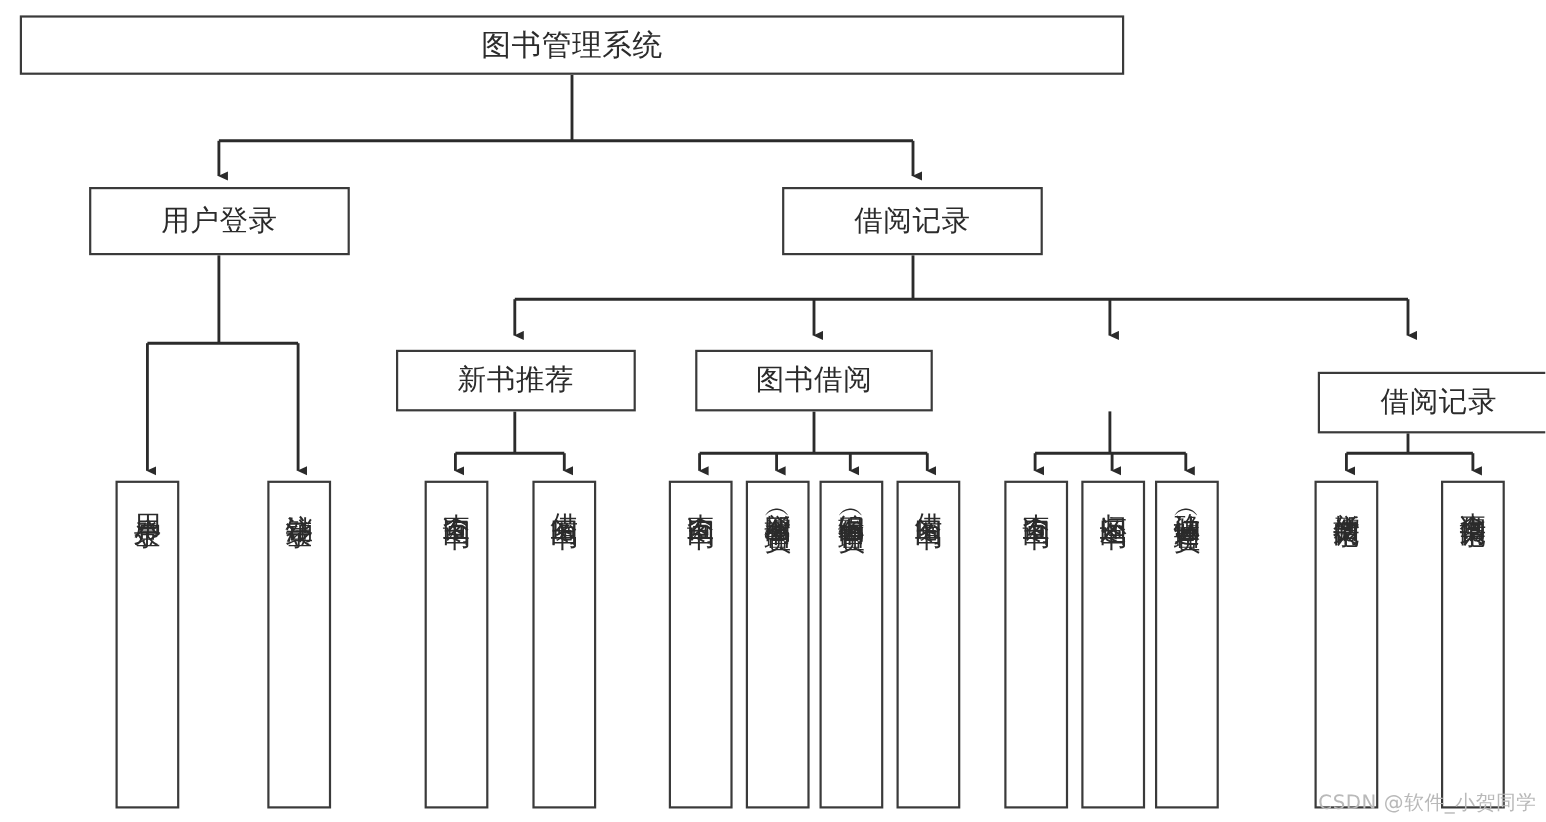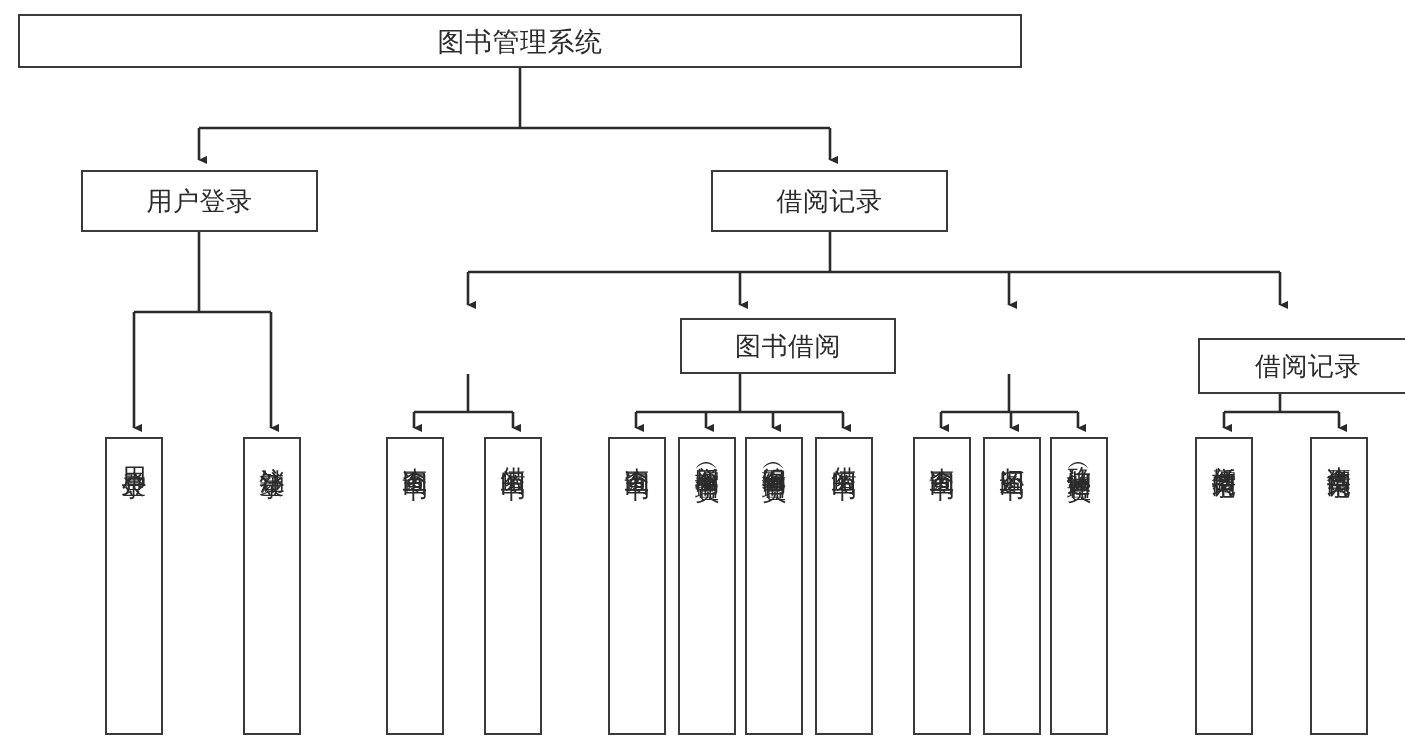--- a/index.html
+++ b/index.html
@@ -137,21 +137,24 @@
     <span class="node-label">图书管理系统</span>
   </div>
 
   <div class="node horiz" style="left:81px; top:170px; width:237px; height:62px;">
     <span class="node-label">用户登录</span>
   </div>
   <div class="node horiz" style="left:711px; top:170px; width:237px; height:62px;">
     <span class="node-label">借阅记录</span>
   </div>
 
-  <div class="node horiz" style="left:632px; top:318px; width:216px; height:56px;margin-left:48px;">
+  <div class="node horiz" style="left:360px; top:318px; width:218px; height:56px;">
+    <span class="node-label">新书推荐</span>
+  </div>
+  <div class="node horiz" style="left:632px; top:318px; width:216px; height:56px;">
     <span class="node-label">图书借阅</span>
   </div>
   <div class="node horiz" style="left:1198px; top:318px; width:220px; height:56px;margin-top:20px;">
     <span class="node-label">借阅记录</span>
   </div>
 
   <div class="node vert" style="left:105px; top:437px; width:58px; height:298px;">
     <span class="node-label">用户登录</span>
   </div>
   <div class="node vert" style="left:243px; top:437px; width:58px; height:298px;">
@@ -188,14 +191,15 @@
     <span class="node-label">确认归还（管理员）</span>
   </div>
 
   <div class="node vert tall-text" style="left:1195px; top:437px; width:58px; height:298px;">
     <span class="node-label">新增借阅记录</span>
   </div>
   <div class="node vert tall-text" style="left:1310px; top:437px; width:58px; height:298px;">
     <span class="node-label">查询借阅记录</span>
   </div>
 
+  <div id="watermark">CSDN @软件_小贺同学</div>
 
 </div>
 
 </body></html>

